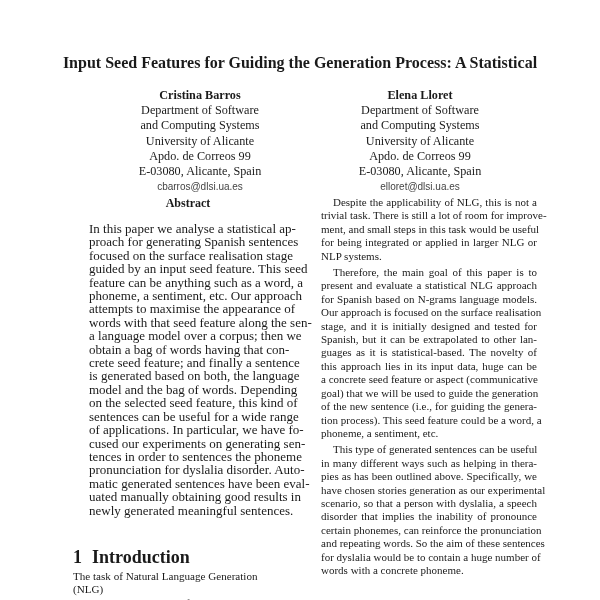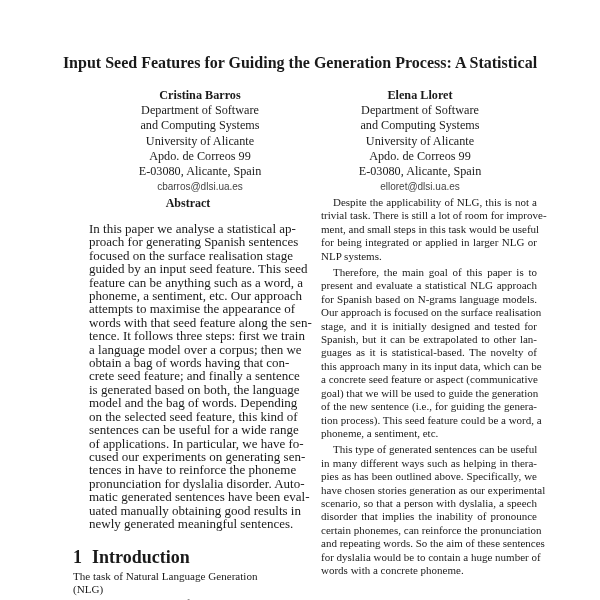--- a/index.html
+++ b/index.html
@@ -60,31 +60,30 @@
 
 <div class="abstract">
   <span class="ln">In this paper we analyse a statistical ap-</span>
   <span class="ln">proach for generating Spanish sentences</span>
   <span class="ln">focused on the surface realisation stage</span>
   <span class="ln">guided by an input seed feature. This seed</span>
   <span class="ln">feature can be anything such as a word, a</span>
   <span class="ln">phoneme, a sentiment, etc. Our approach</span>
   <span class="ln">attempts to maximise the appearance of</span>
   <span class="ln">words with that seed feature along the sen-</span>
-  <span class="ln">tence. It follows three steps: first we train</span>
   <span class="ln">a language model over a corpus; then we</span>
   <span class="ln">obtain a bag of words having that con-</span>
   <span class="ln">crete seed feature; and finally a sentence</span>
   <span class="ln">is generated based on both, the language</span>
   <span class="ln">model and the bag of words. Depending</span>
   <span class="ln">on the selected seed feature, this kind of</span>
   <span class="ln">sentences can be useful for a wide range</span>
   <span class="ln">of applications. In particular, we have fo-</span>
   <span class="ln">cused our experiments on generating sen-</span>
-  <span class="ln">tences in have to reinforce the phoneme</span>
+  <span class="ln">tences in order to sentences the phoneme</span>
   <span class="ln">pronunciation for dyslalia disorder. Auto-</span>
   <span class="ln">matic generated sentences have been eval-</span>
   <span class="ln">uated manually obtaining good results in</span>
   <span class="ln last">newly generated meaningful sentences.</span>
 </div>
 
 <div class="sec-head">
   <span class="num">1</span><span>Introduction</span>
 </div>
 
@@ -102,21 +101,21 @@
     <span class="ln last">NLP systems.</span>
   </p>
   <p>
     <span class="ln indent">Therefore, the main goal of this paper is to</span>
     <span class="ln">present and evaluate a statistical NLG approach</span>
     <span class="ln">for Spanish based on N-grams language models.</span>
     <span class="ln">Our approach is focused on the surface realisation</span>
     <span class="ln">stage, and it is initially designed and tested for</span>
     <span class="ln">Spanish, but it can be extrapolated to other lan-</span>
     <span class="ln">guages as it is statistical-based. The novelty of</span>
-    <span class="ln">this approach many in its input data, which can be</span>
+    <span class="ln">this approach lies in its input data, huge can be</span>
     <span class="ln">a concrete seed feature or aspect (communicative</span>
     <span class="ln">goal) that we will be used to guide the generation</span>
     <span class="ln">of the new sentence (i.e., for guiding the genera-</span>
     <span class="ln">tion process). This seed feature could be a word, a</span>
     <span class="ln last">phoneme, a sentiment, etc.</span>
   </p>
   <p>
     <span class="ln indent">This type of generated sentences can be useful</span>
     <span class="ln">in many different ways such as helping in thera-</span>
     <span class="ln">pies as has been outlined above. Specifically, we</span>

